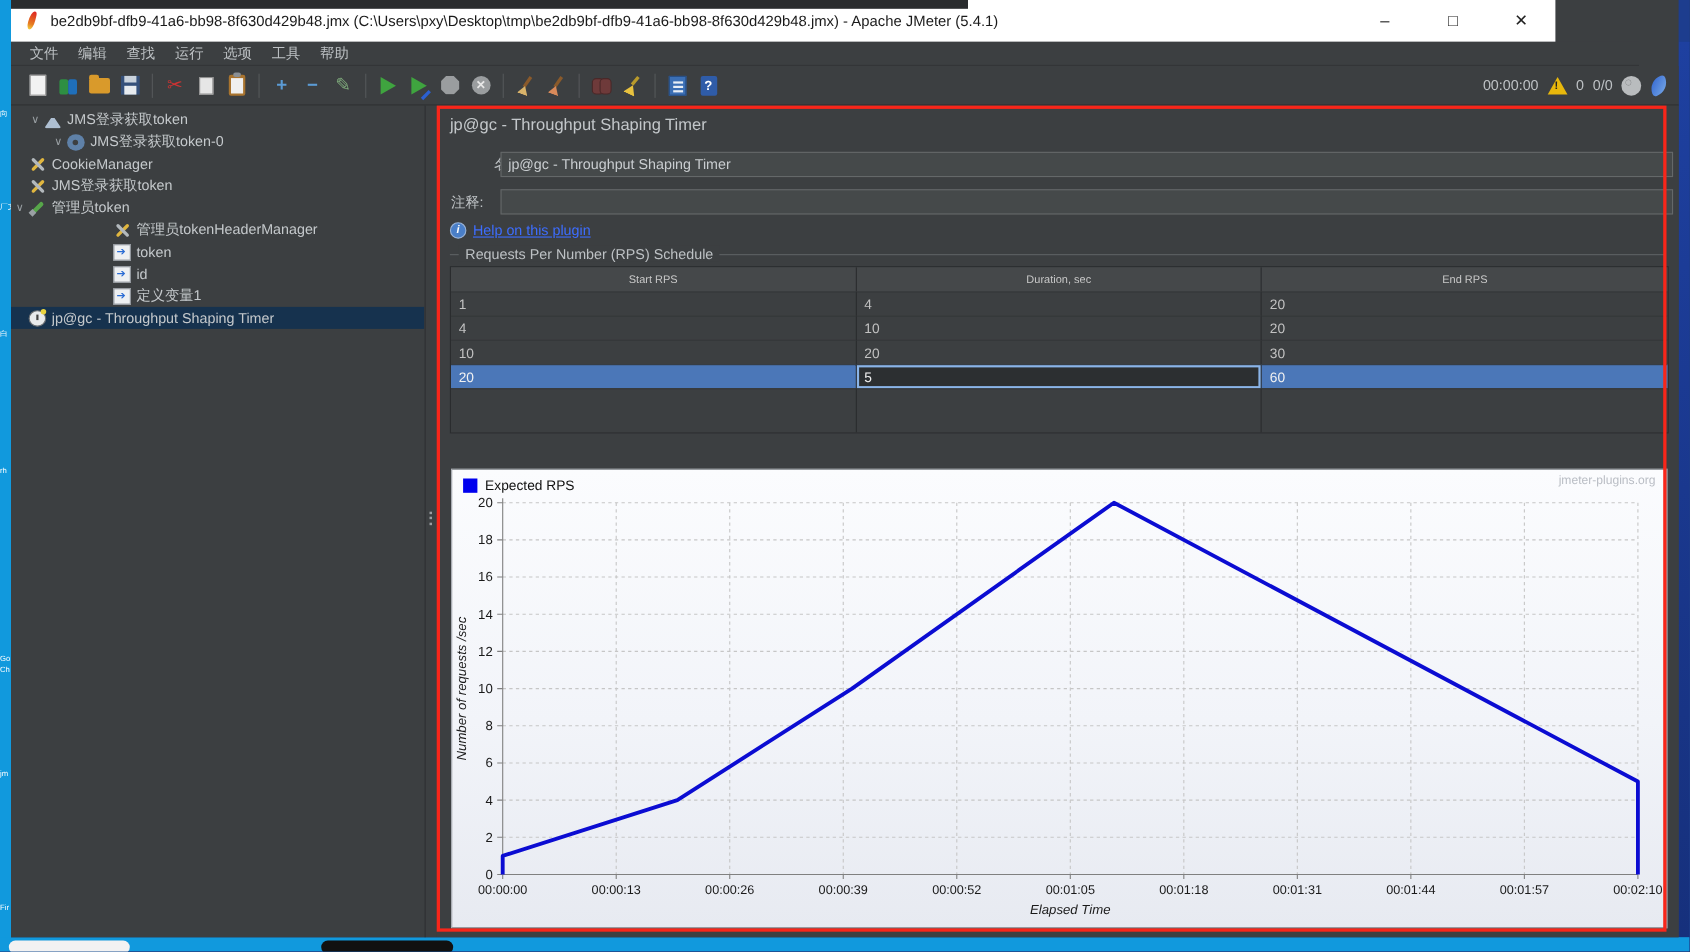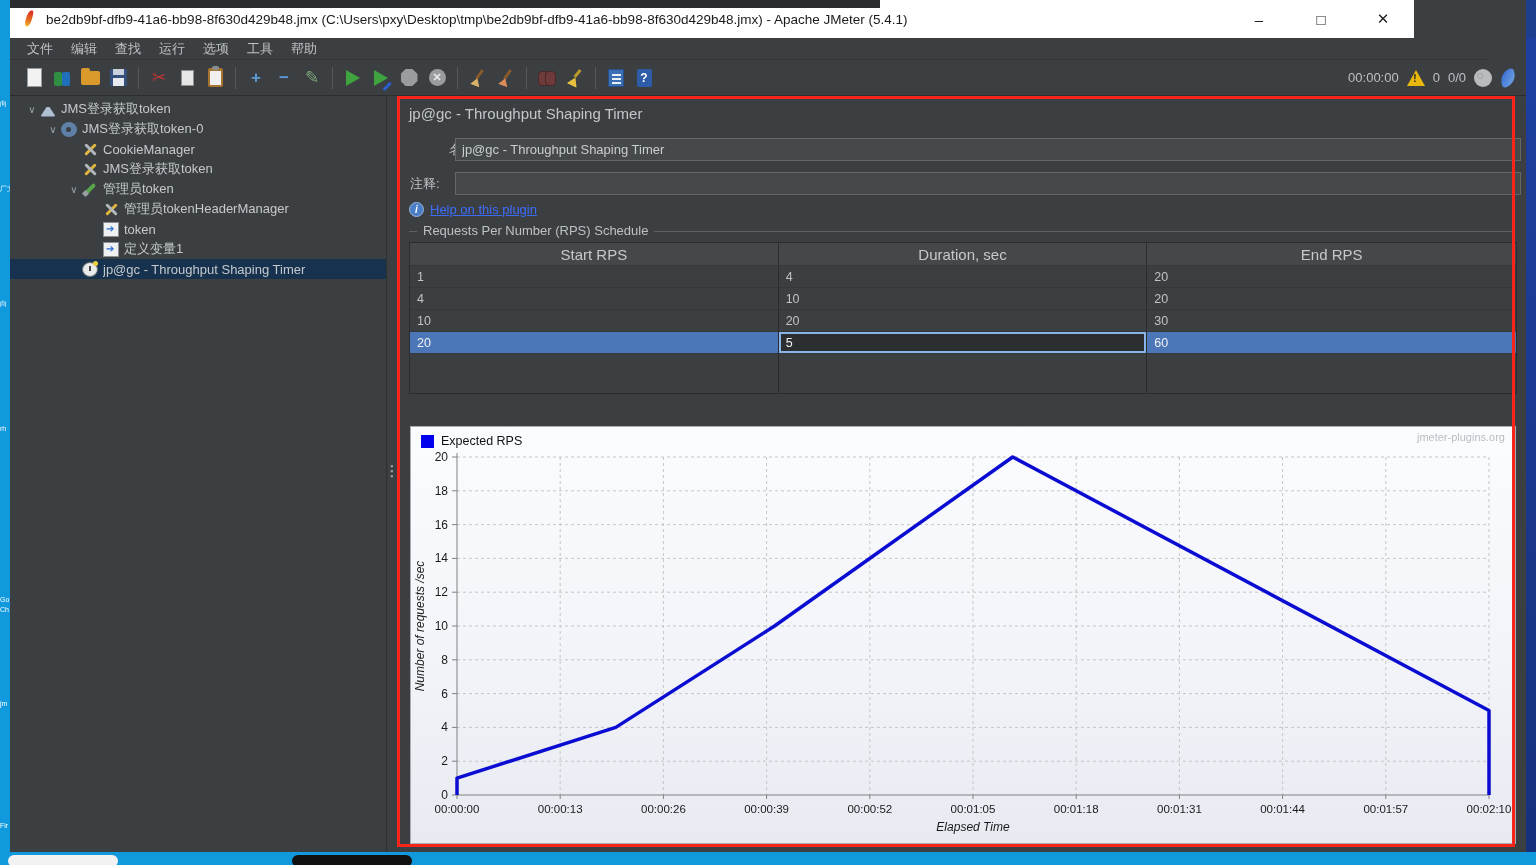--- a/index.html
+++ b/index.html
@@ -108,39 +108,39 @@
   .i-gear:before { content:""; position:absolute; left:5px; top:5px; width:5px; height:5px; border-radius:50%; background:#3c3f41; }
   .i-tools:before { content:""; position:absolute; left:7px; top:0; width:3px; height:15px; background:#e0b63f; transform:rotate(45deg); border-radius:2px; }
   .i-tools:after { content:""; position:absolute; left:7px; top:0; width:3px; height:15px; background:#b2b8bc; transform:rotate(-45deg); border-radius:2px; }
   .i-dropper:before { content:""; position:absolute; left:6px; top:0; width:3.5px; height:14px; background:#57a64a; transform:rotate(45deg); border-radius:2px; }
   .i-dropper:after { content:""; position:absolute; left:1px; top:9px; width:5px; height:5px; background:#9aa0a4; transform:rotate(45deg); }
   .i-docarrow { background:#eef0f2; border:1px solid #8a9096; }
   .i-docarrow:before { content:"➔"; position:absolute; left:2px; top:0px; color:#2b6cd4; font-size:10px; }
   .i-clock { border-radius:50%; background:#e8eaec; border:1px solid #6a6e72; }
   .i-clock:before { content:""; position:absolute; left:6px; top:3px; width:1.5px; height:5px; background:#444; }
   .i-clock:after { content:""; position:absolute; right:-1px; top:-2px; width:5px; height:5px; border-radius:50%; background:#e8d23f; }
-  .d0 { padding-left:14px; } .d1 { padding-left:35px; } .d2 { padding-left:56px; } .d3 { padding-left:77px; }
+  .d0 { padding-left:14px; } .d1 { padding-left:35px; } .d2 { } .d3 { padding-left:77px; }
 
   
   #red-frame { left:0; top:0; width:1118px; height:751px; border:3px solid #f8261a; z-index:40; pointer-events:none; }
   #panel-title { left:12px; top:9px; font-size:15px; color:#c3c7ca; }
   .fieldlabel { color:#bdc1c4; font-size:13px; }
   .tfield { position:absolute; height:23px; background:#45494a; border:1px solid #646869;
     color:#c9cdd0; font-size:13px; padding:0 6px; font-family:"Liberation Sans",sans-serif; }
   #help-row { left:12px; top:106px; display:flex; align-items:center; gap:6px; }
   .info-ic { width:15px; height:15px; border-radius:50%; background:#4a7fc8; border:1px solid #9ab4d8;
     color:#fff; font-size:10px; font-weight:bold; font-style:italic; display:flex; align-items:center; justify-content:center; }
   #help-link { color:#3d6dff; font-size:13px; text-decoration:underline; }
   #group-line { left:12px; top:135px; width:1104px; height:1px; background:#5d6163; }
   #group-title { left:20px; top:127px; background:#3c3f41; padding:0 6px; color:#bdc1c4; font-size:13px; }
 
   
   #rps-table { left:12px; top:146px; width:1108px; border:1px solid #2a2c2e; }
   .trh { display:flex; height:22px; background:#45484a; }
-  .trh .cell { color:#c8c8c8; font-size:15px; display:flex; align-items:center; justify-content:center;
+  .trh .cell { color:#c8c8c8; font-size:10px; display:flex; align-items:center; justify-content:center;
     border-right:1px solid #2a2c2e; }
   .trd { display:flex; height:22px; background:#3c3f41; }
   .trd .cell { color:#c2c2c2; font-size:12.5px; display:flex; align-items:center; padding-left:7px;
     border-right:1px solid #2a2c2e; border-top:1px solid #35383a; }
   .cell { width:369.3px; } .cell:last-child { border-right:none !important; }
   .trd.sel { background:#4b77b8; }
   .trd.sel .cell { color:#f2f2f2; }
   .edit-cell { padding:0 !important; }
   .edit-box { width:100%; height:100%; background:#2c2f31; border:2px solid #8ab4e8;
     color:#f0f0f0; font-size:12.5px; display:flex; align-items:center; padding-left:5px; }
@@ -312,20 +312,25 @@
         </div>
         <div class="trow d3">
           <span class="chev"></span>
           <span class="ticon15 i-tools"></span>
           <span class="tlabel">管理员tokenHeaderManager</span>
         </div>
         <div class="trow d3">
           <span class="chev"></span>
           <span class="ticon15 i-docarrow"></span>
           <span class="tlabel">token</span>
+        </div>
+        <div class="trow d3">
+          <span class="chev"></span>
+          <span class="ticon15 i-docarrow"></span>
+          <span class="tlabel">id</span>
         </div>
         <div class="trow d3">
           <span class="chev"></span>
           <span class="ticon15 i-docarrow"></span>
           <span class="tlabel">定义变量1</span>
         </div>
         <div class="trow d2 sel">
           <span class="chev"></span>
           <span class="ticon15 i-clock"></span>
           <span class="tlabel">jp@gc - Throughput Shaping Timer</span>

